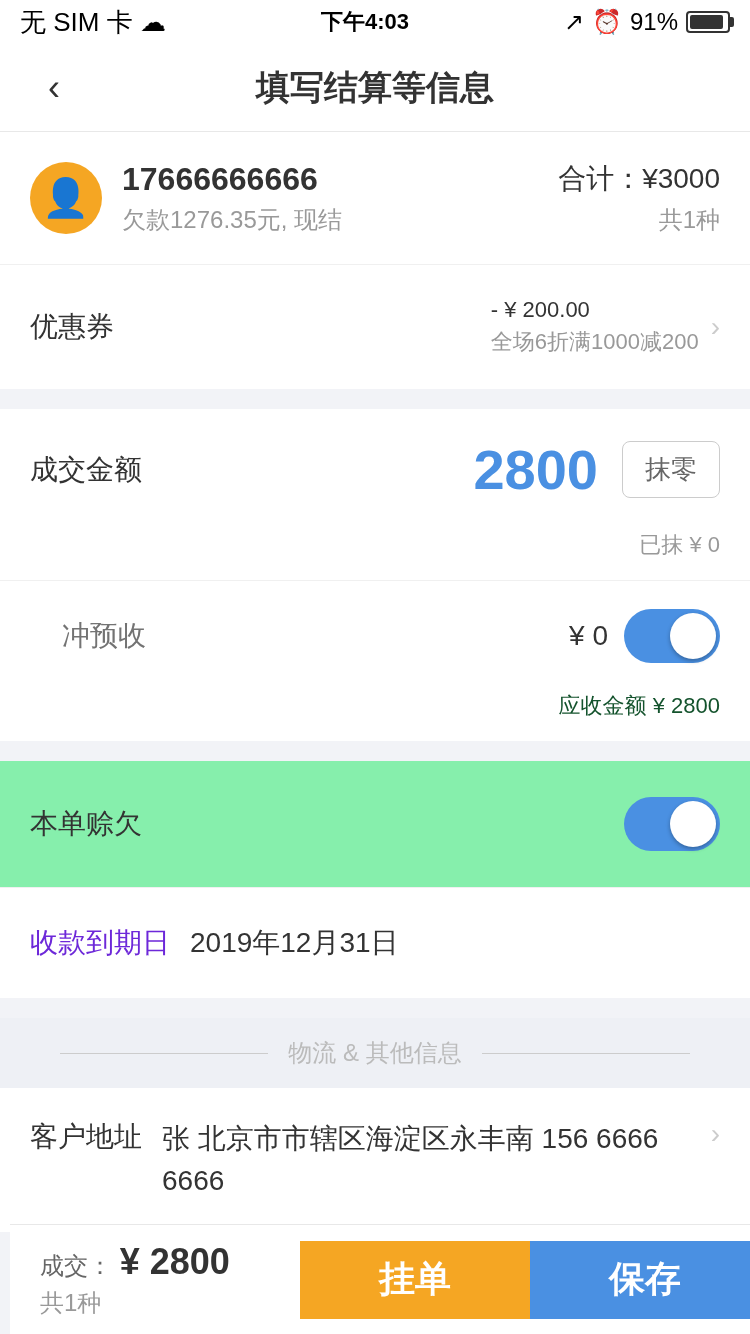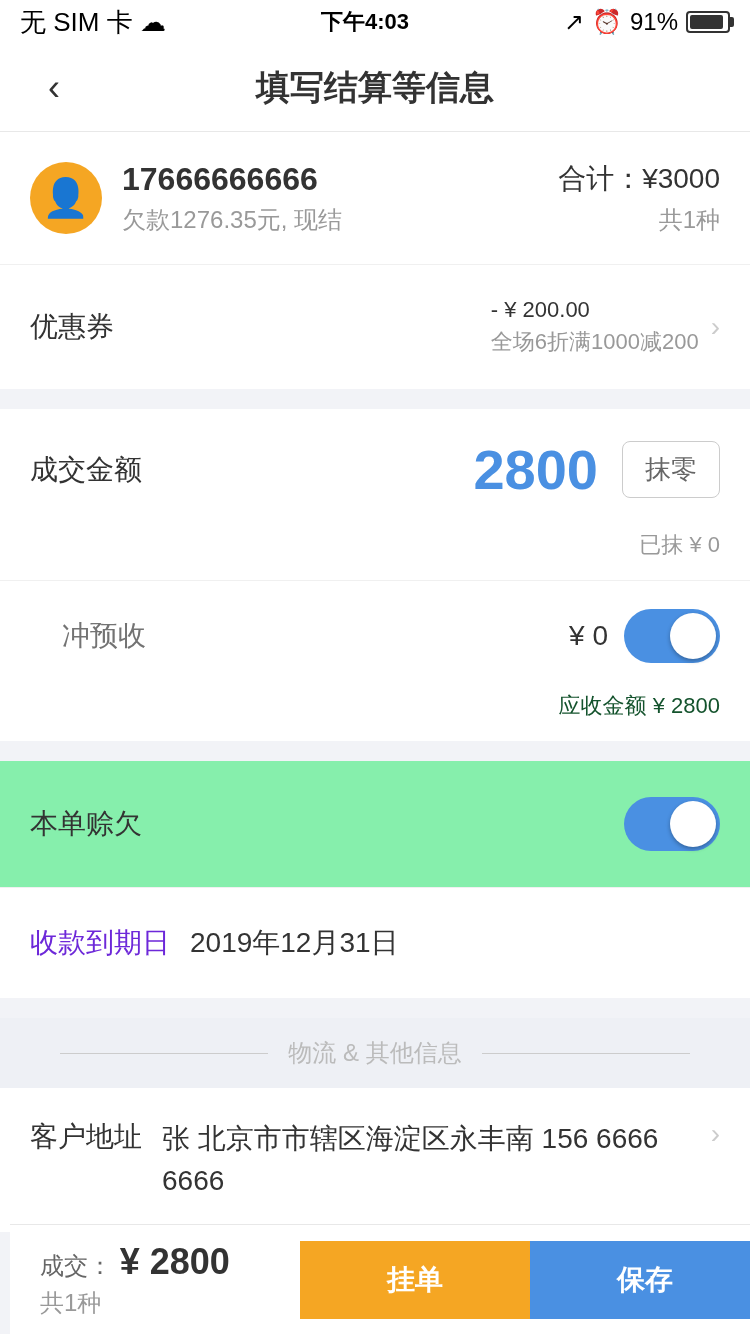--- a/index.html
+++ b/index.html
@@ -200,21 +200,21 @@
     }
     .footer-info {
       flex: 1; padding: 0 30px;
     }
     .footer-amount { font-size: 36px; font-weight: 600; color: #333; }
     .footer-label { font-size: 24px; color: #999; margin-top: 4px; }
     .footer-prefix { font-size: 24px; color: #666; }
     .footer-btn {
       height: 78px; flex: 1;
       display: flex; align-items: center; justify-content: center;
-      font-size: 28px; font-weight: 600; color: #fff; cursor: pointer;
+      font-size: 36px; font-weight: 600; color: #fff; cursor: pointer;
     }
     .btn-hold { background: #f5a623; }
     .btn-save { background: #4a90e2; }
   </style>
 </head>
 <body>
 
 <div class="status-bar">
   <div class="status-left">
     <span>无 SIM 卡  ☁</span>

